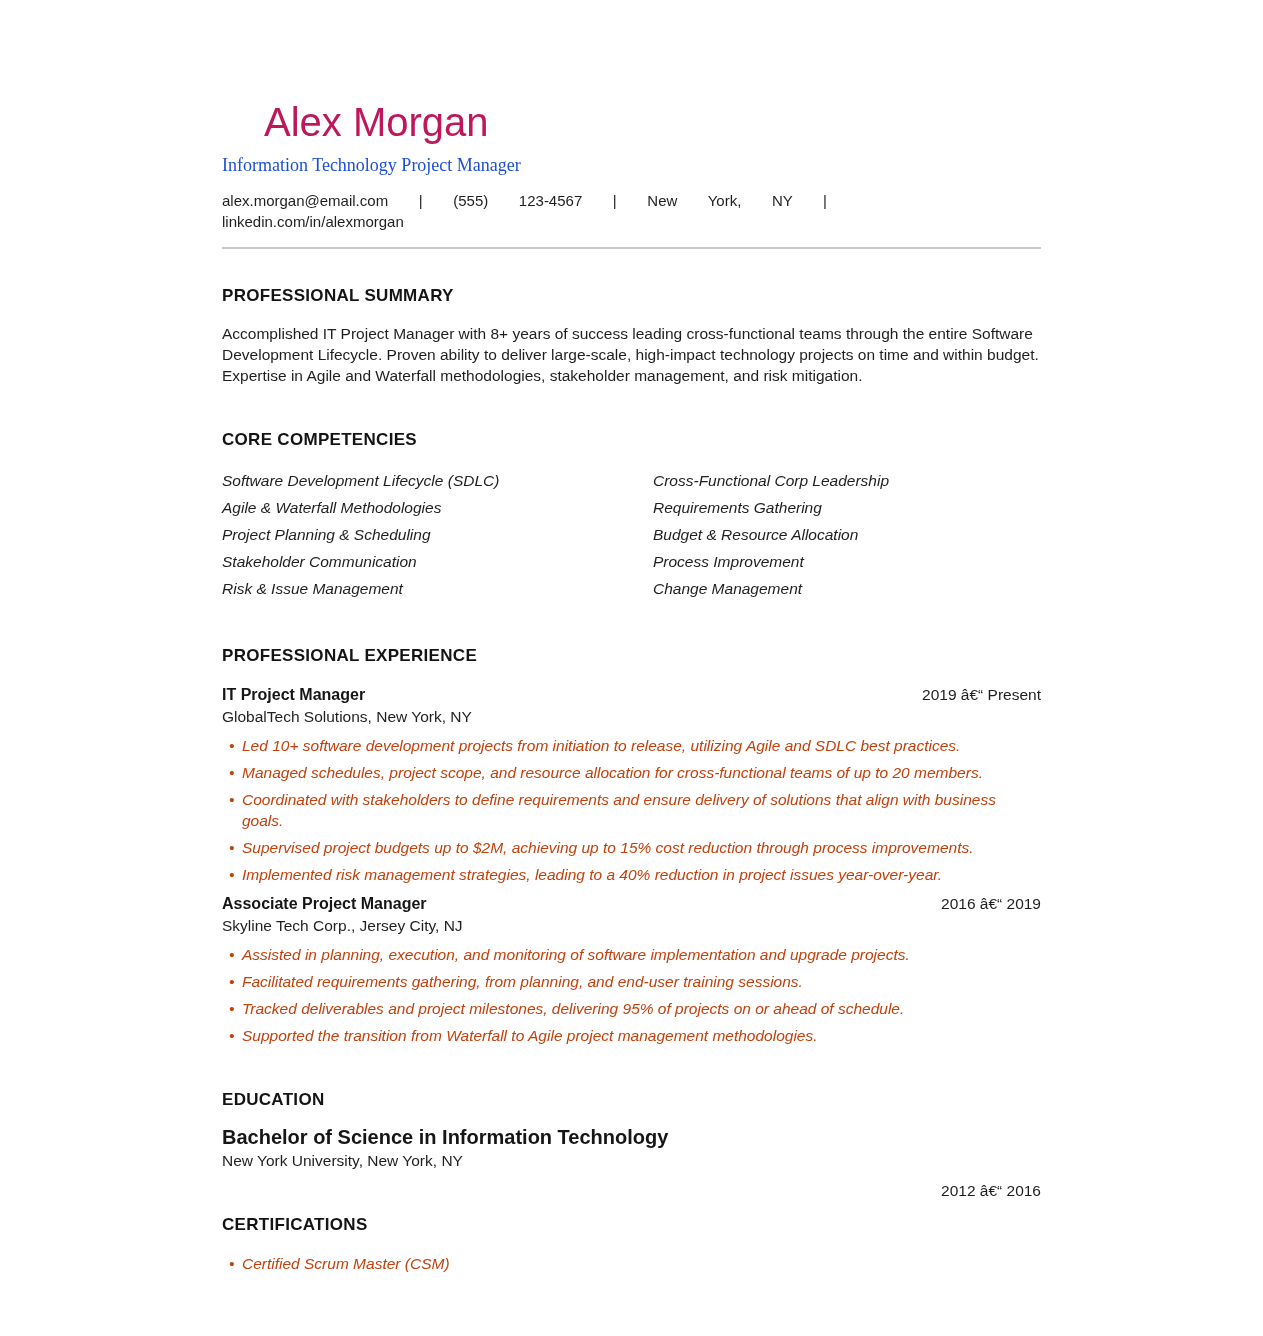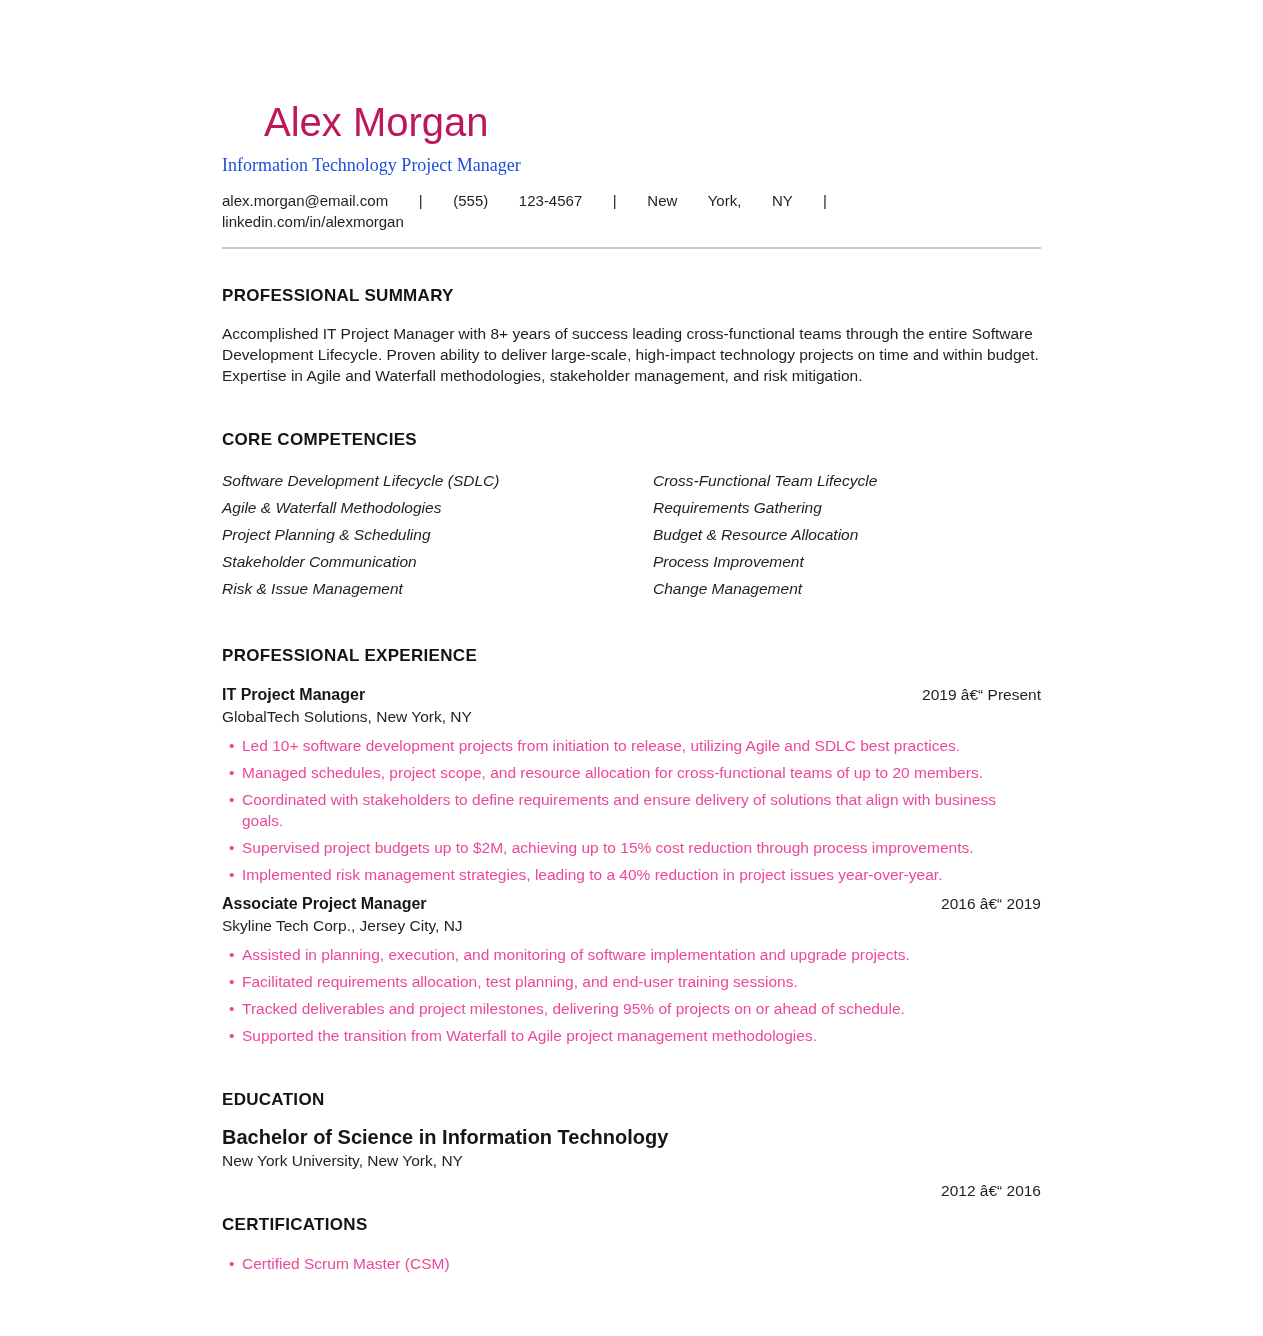--- a/index.html
+++ b/index.html
@@ -106,21 +106,22 @@
   ul.bullets {
     list-style: none;
     margin-top: 8px;
   }
   ul.bullets li {
     position: relative;
     padding-left: 20px;
     font-size: 15.5px;
     line-height: 21px;
     margin-bottom: 6px;
-    color: #ec4899;
+    color: #c2410c;
+    font-style: italic;
   }
   ul.bullets li::before {
     content: "\2022";
     position: absolute;
     left: 7px;
     top: 0;
   }
 
   
   .edu-degree {
@@ -163,21 +164,21 @@
     <h2 class="section-heading">CORE COMPETENCIES</h2>
     <div class="comp-grid">
       <div class="comp-col">
         <div>Software Development Lifecycle (SDLC)</div>
         <div>Agile &amp; Waterfall Methodologies</div>
         <div>Project Planning &amp; Scheduling</div>
         <div>Stakeholder Communication</div>
         <div>Risk &amp; Issue Management</div>
       </div>
       <div class="comp-col">
-        <div>Cross-Functional Team Lifecycle</div>
+        <div>Cross-Functional Corp Leadership</div>
         <div>Requirements Gathering</div>
         <div>Budget &amp; Resource Allocation</div>
         <div>Process Improvement</div>
         <div>Change Management</div>
       </div>
     </div>
   </section>
 
   <section class="section">
     <h2 class="section-heading">PROFESSIONAL EXPERIENCE</h2>
@@ -198,21 +199,21 @@
     </div>
 
     <div class="job">
       <div class="job-header">
         <span class="job-title">Associate Project Manager</span>
         <span class="job-dates">2016 â€“ 2019</span>
       </div>
       <div class="company">Skyline Tech Corp., Jersey City, NJ</div>
       <ul class="bullets">
         <li>Assisted in planning, execution, and monitoring of software implementation and upgrade projects.</li>
-        <li>Facilitated requirements allocation, test planning, and end-user training sessions.</li>
+        <li>Facilitated requirements gathering, from planning, and end-user training sessions.</li>
         <li>Tracked deliverables and project milestones, delivering 95% of projects on or ahead of schedule.</li>
         <li>Supported the transition from Waterfall to Agile project management methodologies.</li>
       </ul>
     </div>
   </section>
 
   <section class="section">
     <h2 class="section-heading">EDUCATION</h2>
     <div class="edu-degree">Bachelor of Science in Information Technology</div>
     <div class="edu-school">New York University, New York, NY</div>

